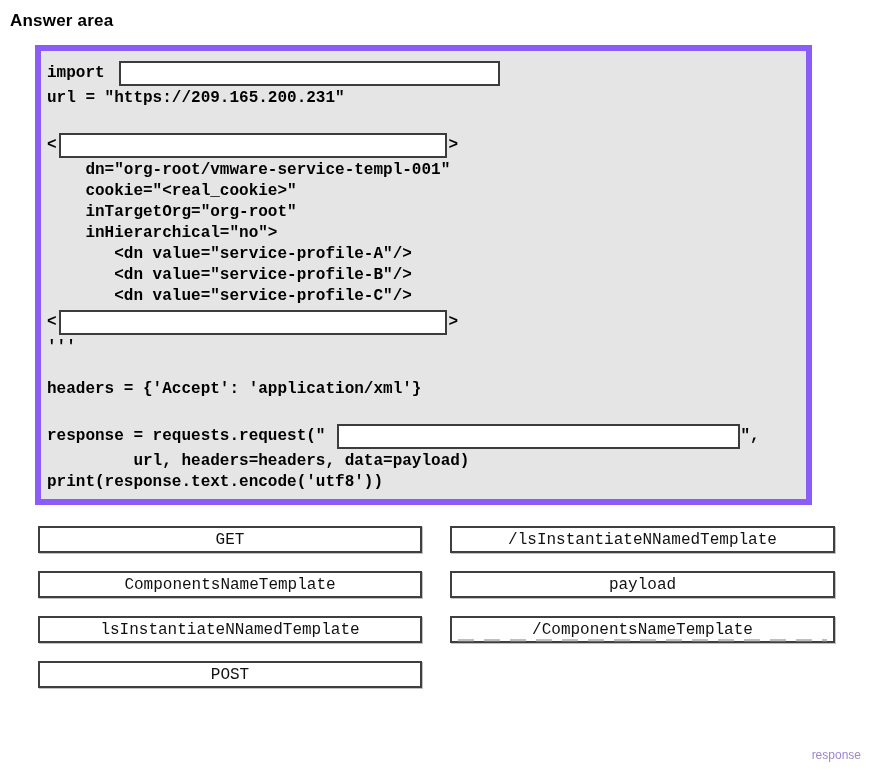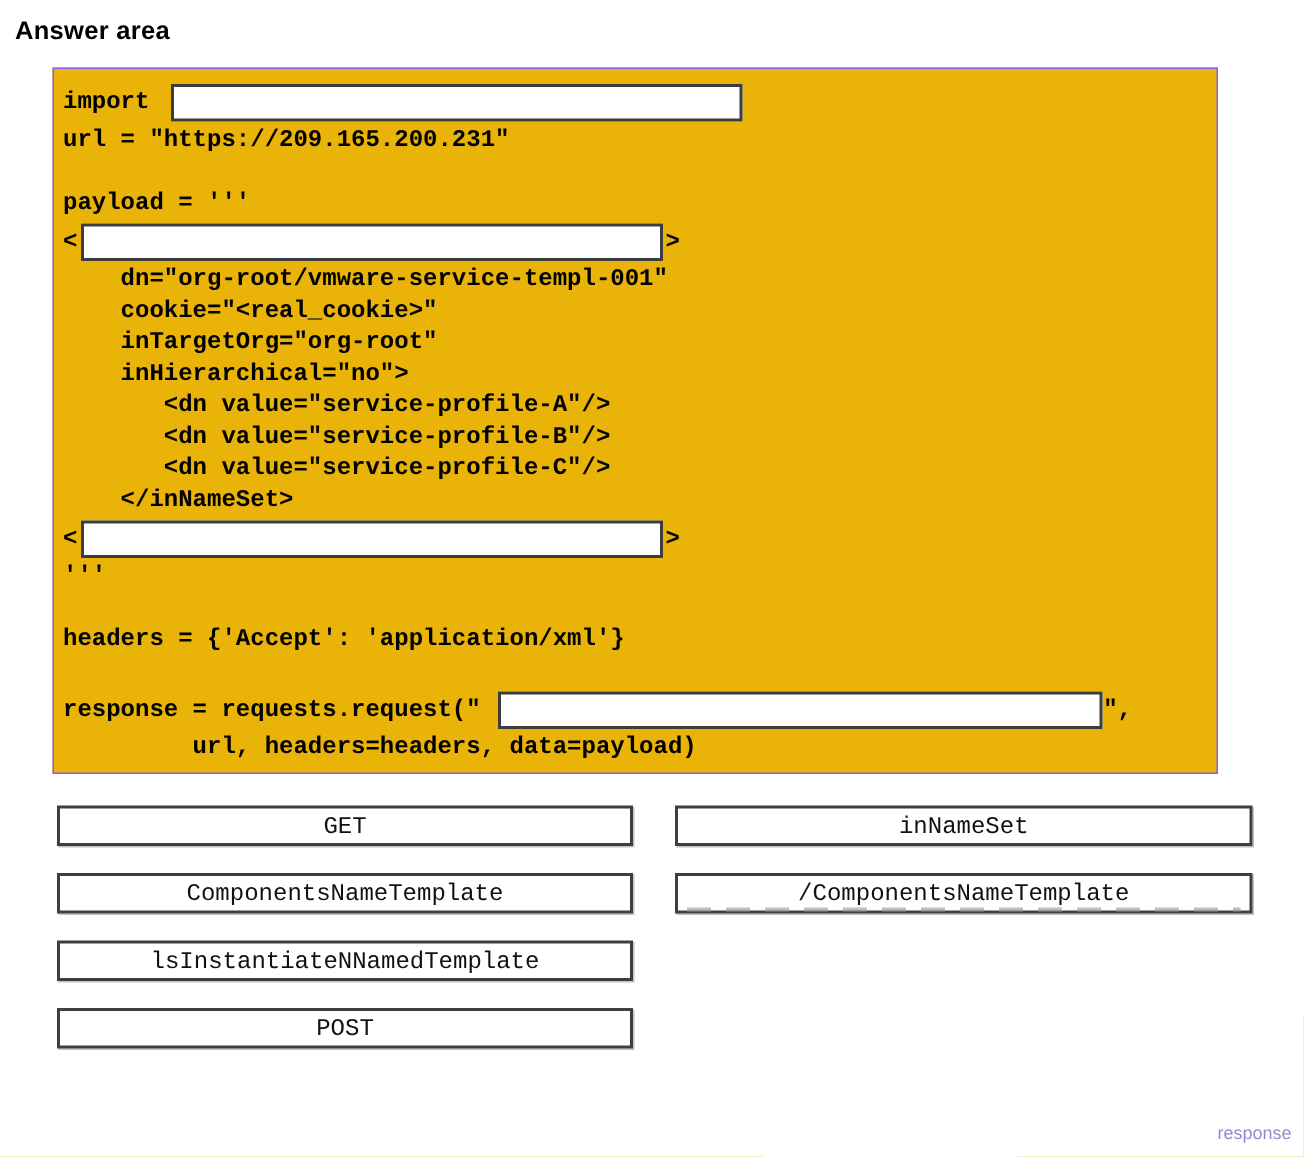--- a/index.html
+++ b/index.html
@@ -10,22 +10,22 @@
   .page-title {
     font:bold 17px/20px "Liberation Sans", sans-serif;
     margin:11px 0 0 10px;
     letter-spacing:0.2px;
   }
 
   
   .panel {
     margin:14px 0 0 35px;
     width:777px;
-    border:1px solid #8b5cf6;
-    background:#eab308;
+    border:6px solid #8b5cf6;
+    background:#e5e5e5;
     padding:7px 6px 6px 6px;
   }
   .code { font:bold 16px/21px "Liberation Mono", "DejaVu Sans Mono", monospace; color:#000; }
   .line { height:21px; white-space:pre; }
   .line.empty { height:21px; }
   .box-line { height:30px; display:flex; align-items:center; white-space:pre; }
   .box-line span { white-space:pre; }
 
   .blank {
     display:inline-block;
@@ -72,61 +72,61 @@
   <div class="page-title">Answer area</div>
 
   <div class="panel code">
 
     <div class="box-line">
       <span>import</span><span class="blank import-blank"></span>
     </div>
 
     <div class="line">url = "https://209.165.200.231"</div>
     <div class="line empty"></div>
-    <div class="line">payload = '''</div>
 
     <div class="box-line">
       <span>&lt;</span><span class="blank angle-blank"></span><span>&gt;</span>
     </div>
 
     <div class="line">    dn="org-root/vmware-service-templ-001"</div>
     <div class="line">    cookie="&lt;real_cookie&gt;"</div>
     <div class="line">    inTargetOrg="org-root"</div>
     <div class="line">    inHierarchical="no"&gt;</div>
     <div class="line">       &lt;dn value="service-profile-A"/&gt;</div>
     <div class="line">       &lt;dn value="service-profile-B"/&gt;</div>
     <div class="line">       &lt;dn value="service-profile-C"/&gt;</div>
-    <div class="line">    &lt;/inNameSet&gt;</div>
 
     <div class="box-line">
       <span>&lt;</span><span class="blank angle-blank"></span><span>&gt;</span>
     </div>
 
     <div class="line">'''</div>
     <div class="line empty"></div>
     <div class="line">headers = {'Accept': 'application/xml'}</div>
     <div class="line empty"></div>
 
     <div class="box-line">
       <span>response = requests.request("</span><span class="blank method-blank"></span><span>",</span>
     </div>
 
     <div class="line">         url, headers=headers, data=payload)</div>
+    <div class="line">print(response.text.encode('utf8'))</div>
 
   </div>
 
   <div class="options">
     <div class="col left">
       <div class="opt">GET</div>
       <div class="opt">ComponentsNameTemplate</div>
       <div class="opt">lsInstantiateNNamedTemplate</div>
       <div class="opt">POST</div>
     </div>
     <div class="col right">
-      <div class="opt">inNameSet</div>
+      <div class="opt">/lsInstantiateNNamedTemplate</div>
+      <div class="opt">payload</div>
       <div class="opt">/ComponentsNameTemplate
         <span class="artifact"></span>
       </div>
     </div>
   </div>
 
   <div class="watermark">response</div>
 
 </div>
 

